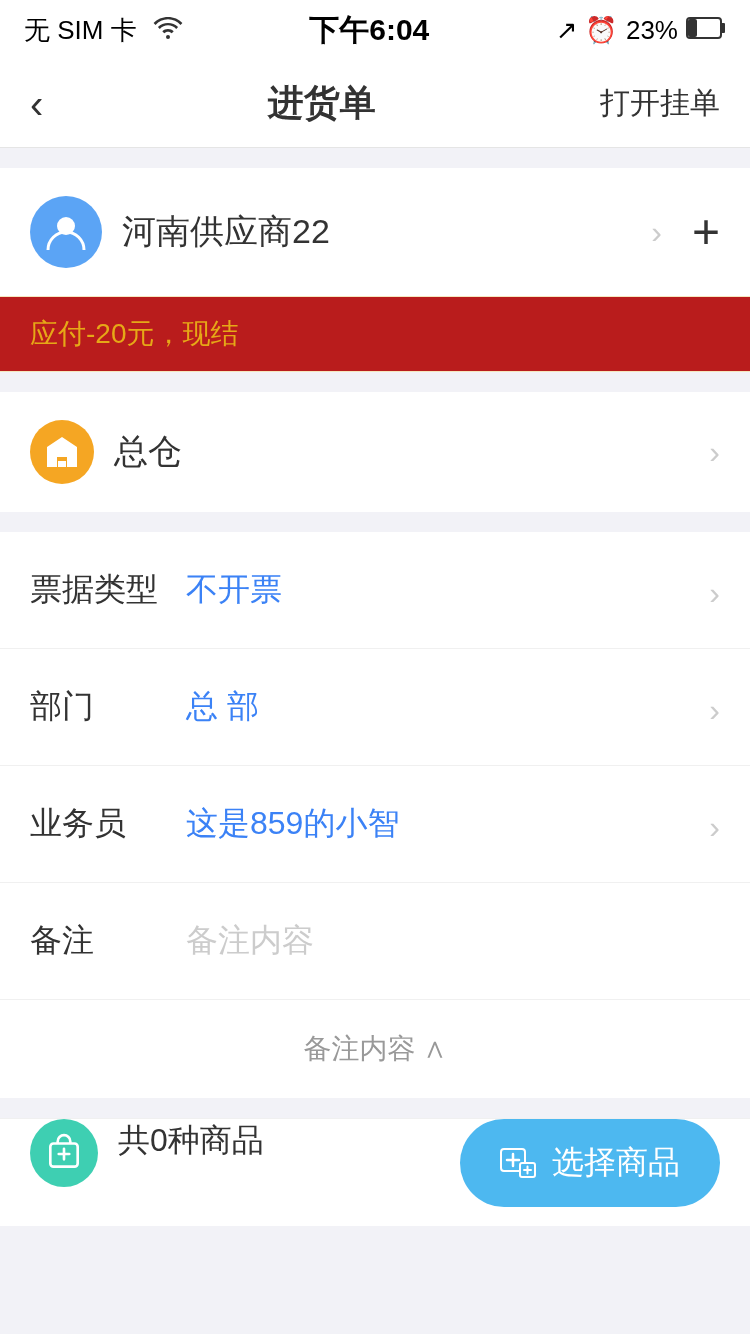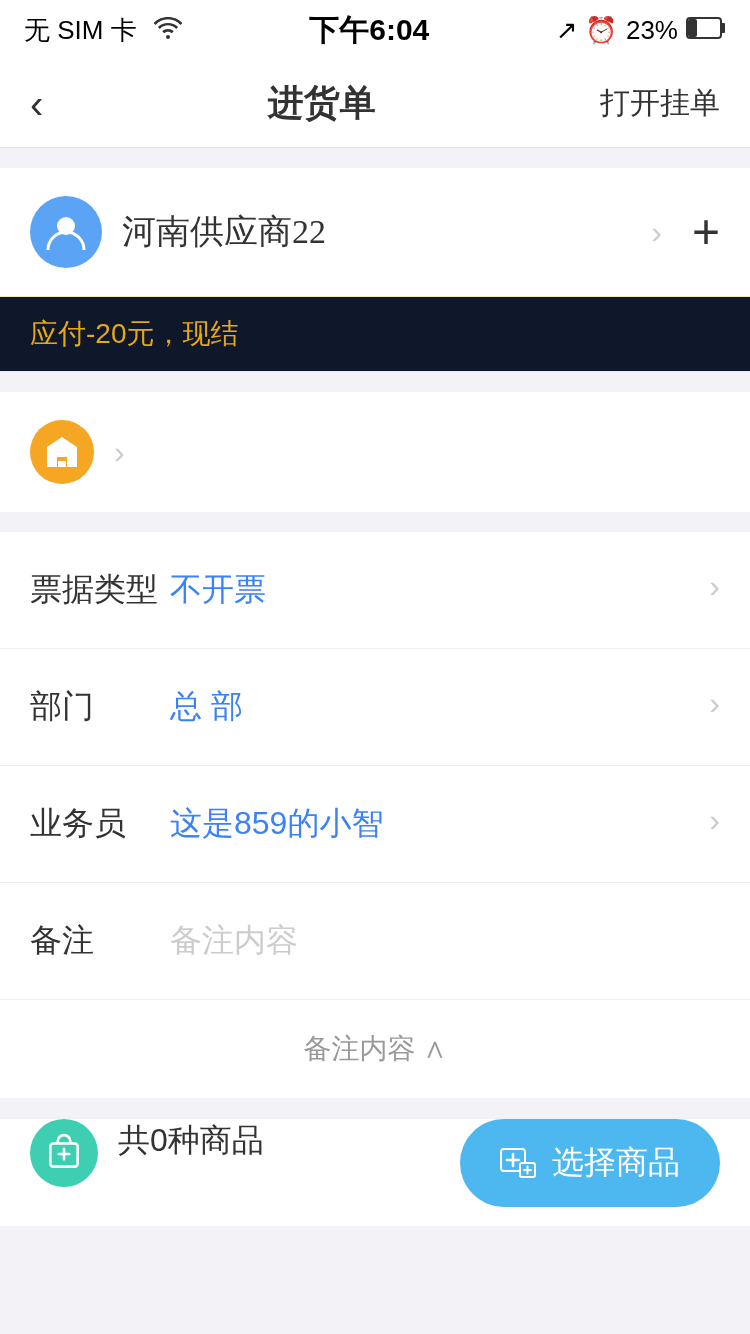--- a/index.html
+++ b/index.html
@@ -84,37 +84,36 @@
       align-items: center;
       justify-content: center;
       margin-right: 20px;
       flex-shrink: 0;
     }
     .supplier-avatar svg { width: 44px; height: 44px; }
     .supplier-name {
       flex: 1;
       font-size: 34px;
       color: #333;
-      font-family: Liberation Serif, serif;
     }
     .supplier-chevron {
       color: #ccc;
       font-size: 32px;
       margin-right: 30px;
     }
     .supplier-add {
       font-size: 48px;
       color: #333;
       line-height: 1;
       cursor: pointer;
     }
 
     
     .notice-banner {
-      background: #0f172a;
+      background: #b91c1c;
       padding: 18px 30px;
       font-size: 28px;
       color: #e6a817;
       border-top: 1px solid #f5e8c0;
       border-bottom: 1px solid #f5e8c0;
     }
 
     
     .warehouse-row {
       display: flex;
@@ -139,24 +138,25 @@
       color: #333;
     }
     .row-chevron {
       color: #ccc;
       font-size: 32px;
     }
 
     
     .form-row {
       display: flex;
-      align-items: flex-start;
+      align-items: flex-end;
       padding: 36px 30px;
       border-top: 1px solid #f0f0f0;
       background: #fff;
+      gap: 16px;
     }
     .form-label {
       font-size: 32px;
       color: #333;
       width: 140px;
       flex-shrink: 0;
     }
     .form-value {
       flex: 1;
       font-size: 32px;
@@ -280,20 +280,21 @@
 <div class="section-gap"></div>
 
 <div class="card">
   <div class="warehouse-row">
     <div class="warehouse-icon">
       <svg viewBox="0 0 38 38" fill="none" xmlns="http://www.w3.org/2000/svg">
         <path d="M19 4L4 14v20h10v-10h10v10h10V14L19 4z" fill="white"></path>
         <rect x="15" y="28" width="8" height="6" fill="white"></rect>
       </svg>
     </div>
+    <span class="warehouse-name">总仓</span>
     <span class="row-chevron">›</span>
   </div>
 </div>
 
 <div class="section-gap"></div>
 
 <div class="card">
 
   <div class="form-row" style="border-top:none;">
     <span class="form-label">票据类型</span>

